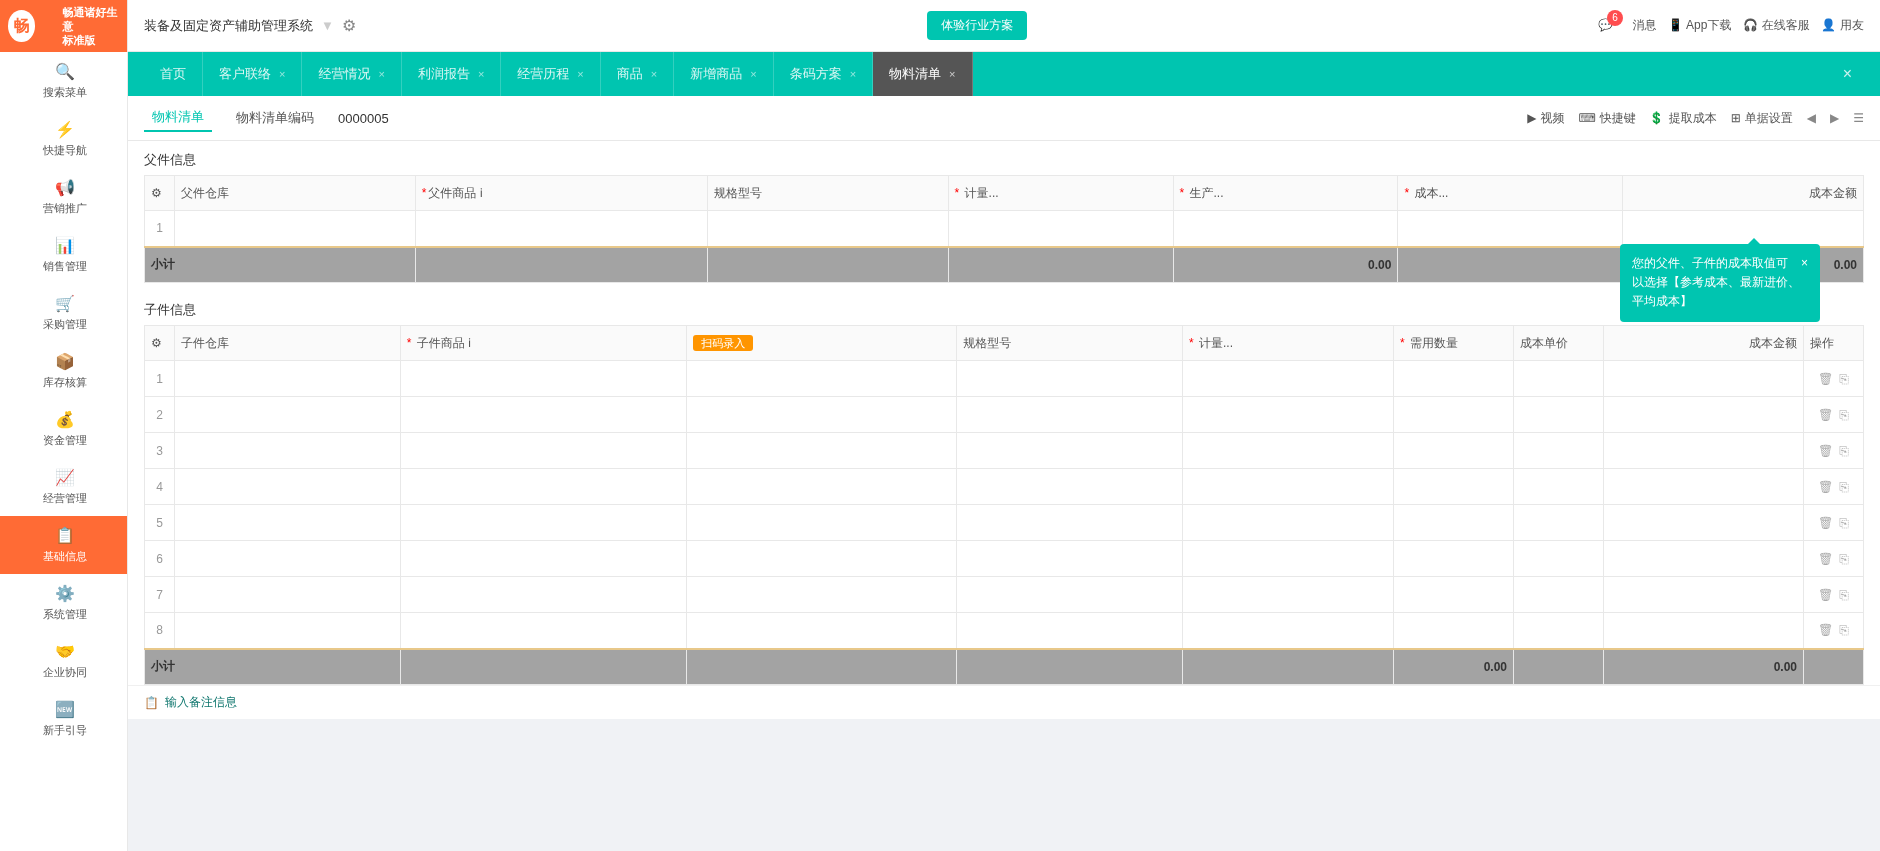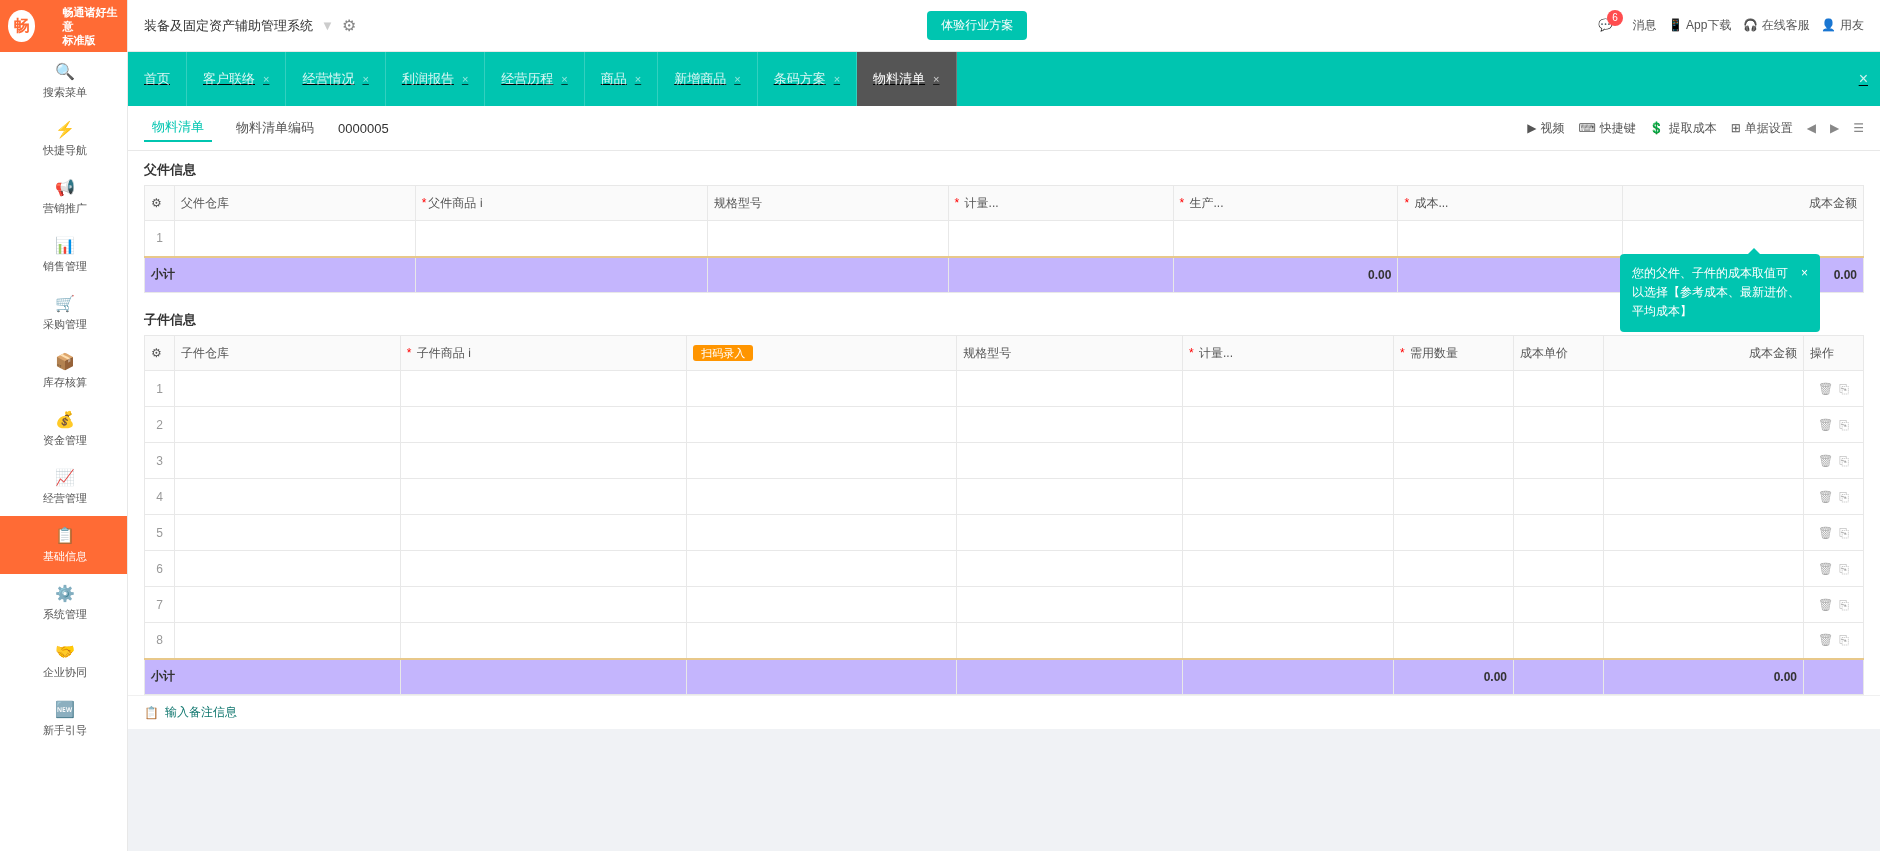--- a/index.html
+++ b/index.html
@@ -18,45 +18,45 @@
     .main { flex: 1; display: flex; flex-direction: column; overflow: hidden; }
 
     
     .topbar { background: #fff; border-bottom: 1px solid #e8e8e8; padding: 16px 16px; display: flex; align-items: center; justify-content: space-between; height: 52px; }
     .topbar-left { display: flex; align-items: center; gap: 8px; font-size: 13px; color: #333; }
     .topbar-btn { background: #00c5b0; color: white; border: none; padding: 6px 14px; border-radius: 4px; cursor: pointer; font-size: 12px; }
     .topbar-right { display: flex; align-items: center; gap: 12px; color: #555; font-size: 12px; }
     .topbar-right .badge { background: #ff4d4f; color: white; border-radius: 50%; width: 16px; height: 16px; font-size: 10px; display: inline-flex; align-items: center; justify-content: center; position: relative; top: -8px; left: -6px; }
 
     
-    .nav-tabs { background: #00c5b0; display: flex; align-items: center; height: 54px; padding: 0 0; overflow: hidden; text-decoration: underline; }
+    .nav-tabs { background: #00c5b0; display: flex; align-items: center; height: 44px; padding: 0 16px; overflow: hidden; }
     .nav-tab { padding: 0 16px; height: 100%; display: flex; align-items: center; color: rgba(255,255,255,0.85); font-size: 13px; cursor: pointer; white-space: nowrap; gap: 4px; border-right: 1px solid rgba(255,255,255,0.2); }
     .nav-tab.active { background: #555; color: white; }
     .nav-tab .close-x { margin-left: 4px; opacity: 0.7; font-size: 11px; }
 
     
     .content { flex: 1; background: #f0f2f5; overflow-y: auto; padding: 0; }
     .content-inner { background: white; margin: 0; }
 
     
     .sub-header { background: #fff; border-bottom: 1px solid #e8e8e8; padding: 8px 16px; display: flex; align-items: center; gap: 16px; }
     .sub-tab { font-size: 13px; color: #555; cursor: pointer; padding: 4px 8px; }
     .sub-tab.active { color: #00c5b0; border-bottom: 2px solid #00c5b0; }
     .toolbar-btn { display: flex; align-items: center; gap: 4px; color: #555; font-size: 12px; cursor: pointer; }
 
     
     .section { padding: 0 16px; background: white; }
-    .section-title { padding: 10px 0 6px 0; font-size: 13px; font-weight: bold; color: #333; }
+    .section-title { padding: 10px 0 6px 0; font-size: 13px; font-weight: normal; color: #333; }
 
     
     .data-table { width: 100%; border-collapse: collapse; font-size: 12px; }
     .data-table th { background: #fafafa; border: 1px solid #e8e8e8; padding: 8px 6px; text-align: left; color: #555; font-weight: normal; white-space: nowrap; }
     .data-table td { border: 1px solid #e8e8e8; padding: 6px 6px; color: #333; height: 36px; }
     .data-table .row-num { color: #999; text-align: center; width: 30px; }
-    .data-table .subtotal { background: #c4b5fd; font-weight: bold; }
+    .data-table .subtotal { background: #a3a3a3; font-weight: bold; }
     .data-table .subtotal td { border-top: 2px solid #e8c88a; }
     .required { color: red; margin-right: 2px; }
     .col-settings { width: 30px; text-align: center; color: #888; }
     .scan-btn { background: #ff9500; color: white; padding: 2px 8px; border-radius: 3px; font-size: 11px; }
     .action-icons { display: flex; gap: 6px; justify-content: center; color: #aaa; }
 
     
     .tooltip-box { position: absolute; background: #00c5b0; color: white; padding: 10px 12px; border-radius: 4px; font-size: 12px; line-height: 1.6; z-index: 100; width: 200px; right: 80px; top: 140px; }
     .tooltip-box::before { content: ''; position: absolute; top: -6px; right: 60px; width: 0; height: 0; border-left: 6px solid transparent; border-right: 6px solid transparent; border-bottom: 6px solid #00c5b0; }
     .tooltip-close { float: right; cursor: pointer; margin-left: 8px; }

